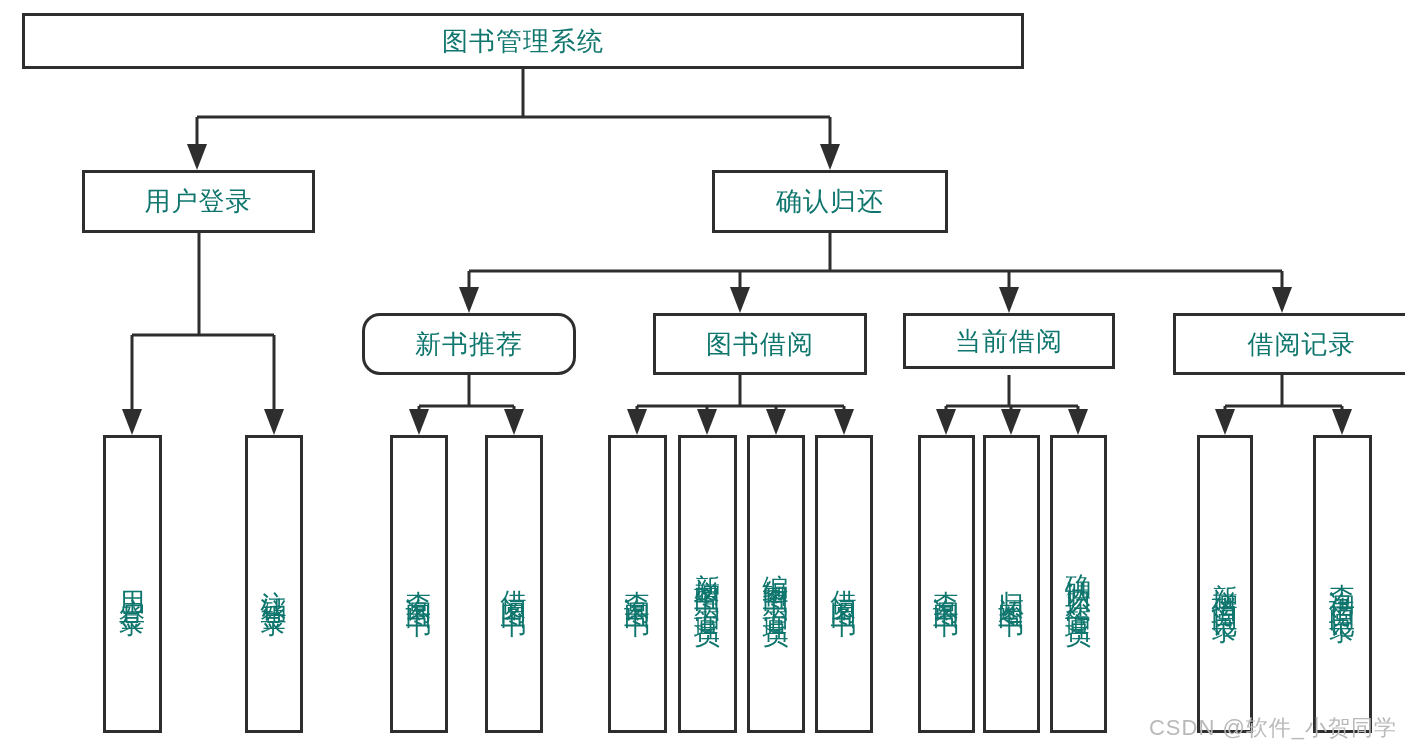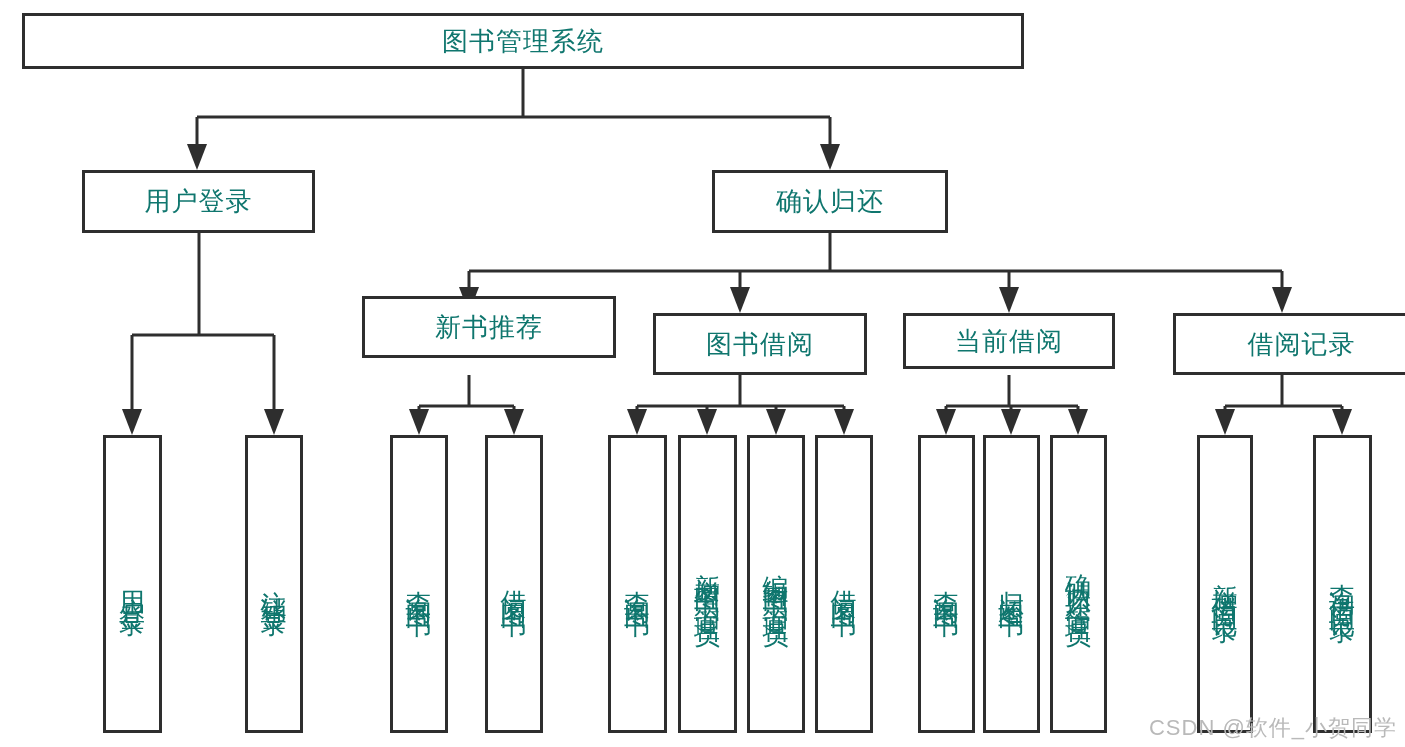--- a/index.html
+++ b/index.html
@@ -101,21 +101,21 @@
     <span>图书管理系统</span>
   </div>
 
   <div class="node" style="left:82px; top:170px; width:233px; height:63px;">
     <span>用户登录</span>
   </div>
   <div class="node" style="left:712px; top:170px; width:236px; height:63px;">
     <span>确认归还</span>
   </div>
 
-  <div class="node" style="left:362px; top:296px; width:254px; height:62px;">
+  <div class="node" style="left:362px; top:313px; width:214px; height:62px;border-radius:18px;">
     <span>新书推荐</span>
   </div>
   <div class="node" style="left:633px; top:313px; width:214px; height:62px;margin-left:20px;">
     <span>图书借阅</span>
   </div>
   <div class="node" style="left:903px; top:313px; width:212px; height:56px;">
     <span>当前借阅</span>
   </div>
   <div class="node" style="left:1173px; top:313px; width:257px; height:62px;">
     <span>借阅记录</span>

